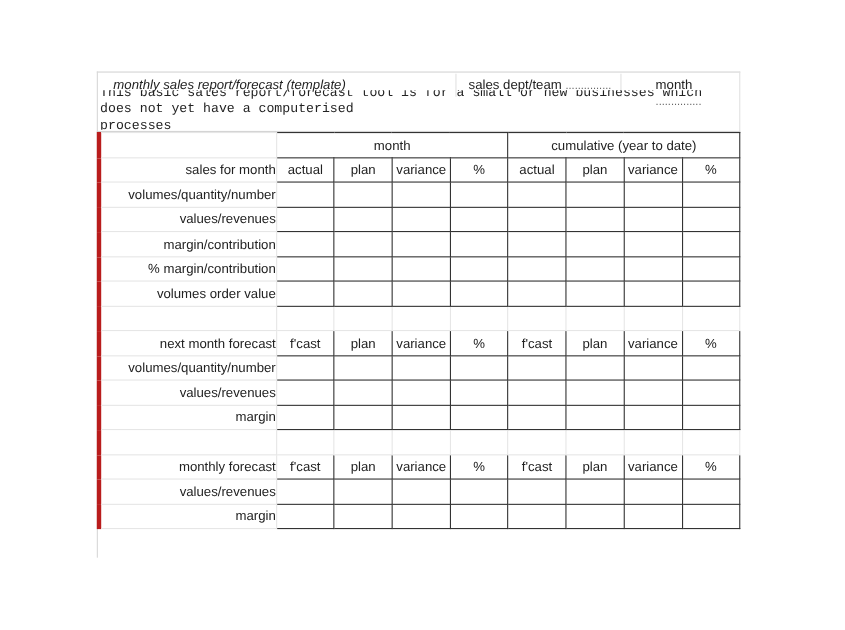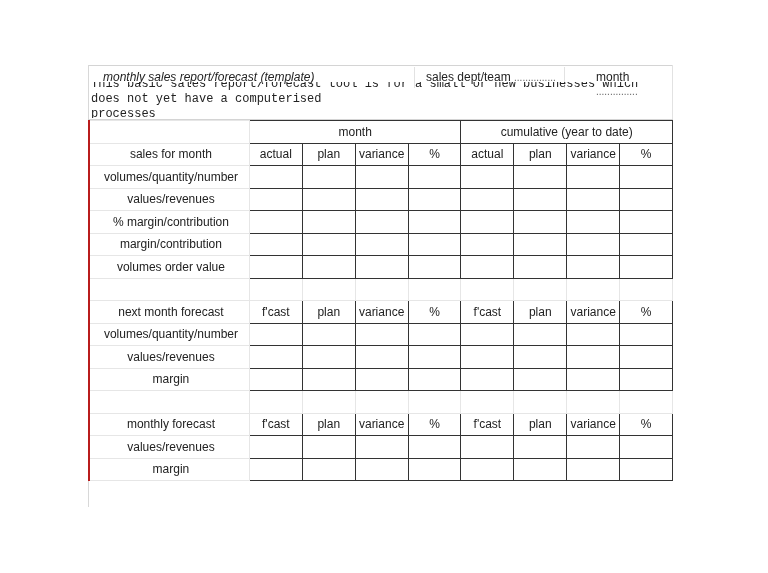--- a/index.html
+++ b/index.html
@@ -14,21 +14,21 @@
     .hdr-month { position: absolute; left: 508px; top: 4px; }
     .dots { color: #666; letter-spacing: 0px; font-size: 10px; }
     .gv { position: absolute; top: 1px; width: 1px; height: 21px; background: #e2e2e2; }
     .desc { position: absolute; left: 3px; top: 17px; width: 580px; font-size: 12px; line-height: 15px;
             height: 36px; overflow: hidden; font-family: Liberation Mono, monospace; }
     .desc .l1 { display: block; margin-top: -5px; }
     .desc-bottom { position: absolute; left: 0; top: 54px; width: 585px; height: 1px; background: #d4d4d4; }
 
     table.grid { position: absolute; left: 0; top: 55px; border-collapse: collapse; font-size: 12px; }
     table.grid td { height: 21.5px; padding: 0; text-align: center; border: 1px solid #e6e6e6; }
-    table.grid td.lbl { width: 156px; text-align: center; padding-left: 3px; border-left: 2px solid #b91c1c; }
+    table.grid td.lbl { width: 156px; text-align: right; padding-left: 3px; border-left: 4px solid #b91c1c; }
     table.grid td.c { width: 52px; }
     table.grid td.b { border: 1.5px solid #333; }
     table.grid td.blank { border-left: 1px solid #e6e6e6; border-right: 1px solid #e6e6e6; }
     .rightedge { position: absolute; top: 0; left: 584px; width: 1px; height: 55px; background: #e2e2e2; }
   </style>
 </head>
 <body>
 
 <div class="sheet">
   <div class="topline"></div>
@@ -90,32 +90,32 @@
       <td class="c b"></td>
           <td class="c b"></td>
           <td class="c b"></td>
           <td class="c b"></td>
           <td class="c b"></td>
           <td class="c b"></td>
           <td class="c b"></td>
           <td class="c b"></td>
     </tr>
     <tr>
+      <td class="lbl">margin/contribution</td>
+      <td class="c b"></td>
+          <td class="c b"></td>
+          <td class="c b"></td>
+          <td class="c b"></td>
+          <td class="c b"></td>
+          <td class="c b"></td>
+          <td class="c b"></td>
+          <td class="c b"></td>
+    </tr>
+    <tr>
       <td class="lbl">% margin/contribution</td>
-      <td class="c b"></td>
-          <td class="c b"></td>
-          <td class="c b"></td>
-          <td class="c b"></td>
-          <td class="c b"></td>
-          <td class="c b"></td>
-          <td class="c b"></td>
-          <td class="c b"></td>
-    </tr>
-    <tr>
-      <td class="lbl">margin/contribution</td>
       <td class="c b"></td>
           <td class="c b"></td>
           <td class="c b"></td>
           <td class="c b"></td>
           <td class="c b"></td>
           <td class="c b"></td>
           <td class="c b"></td>
           <td class="c b"></td>
     </tr>
     <tr>

